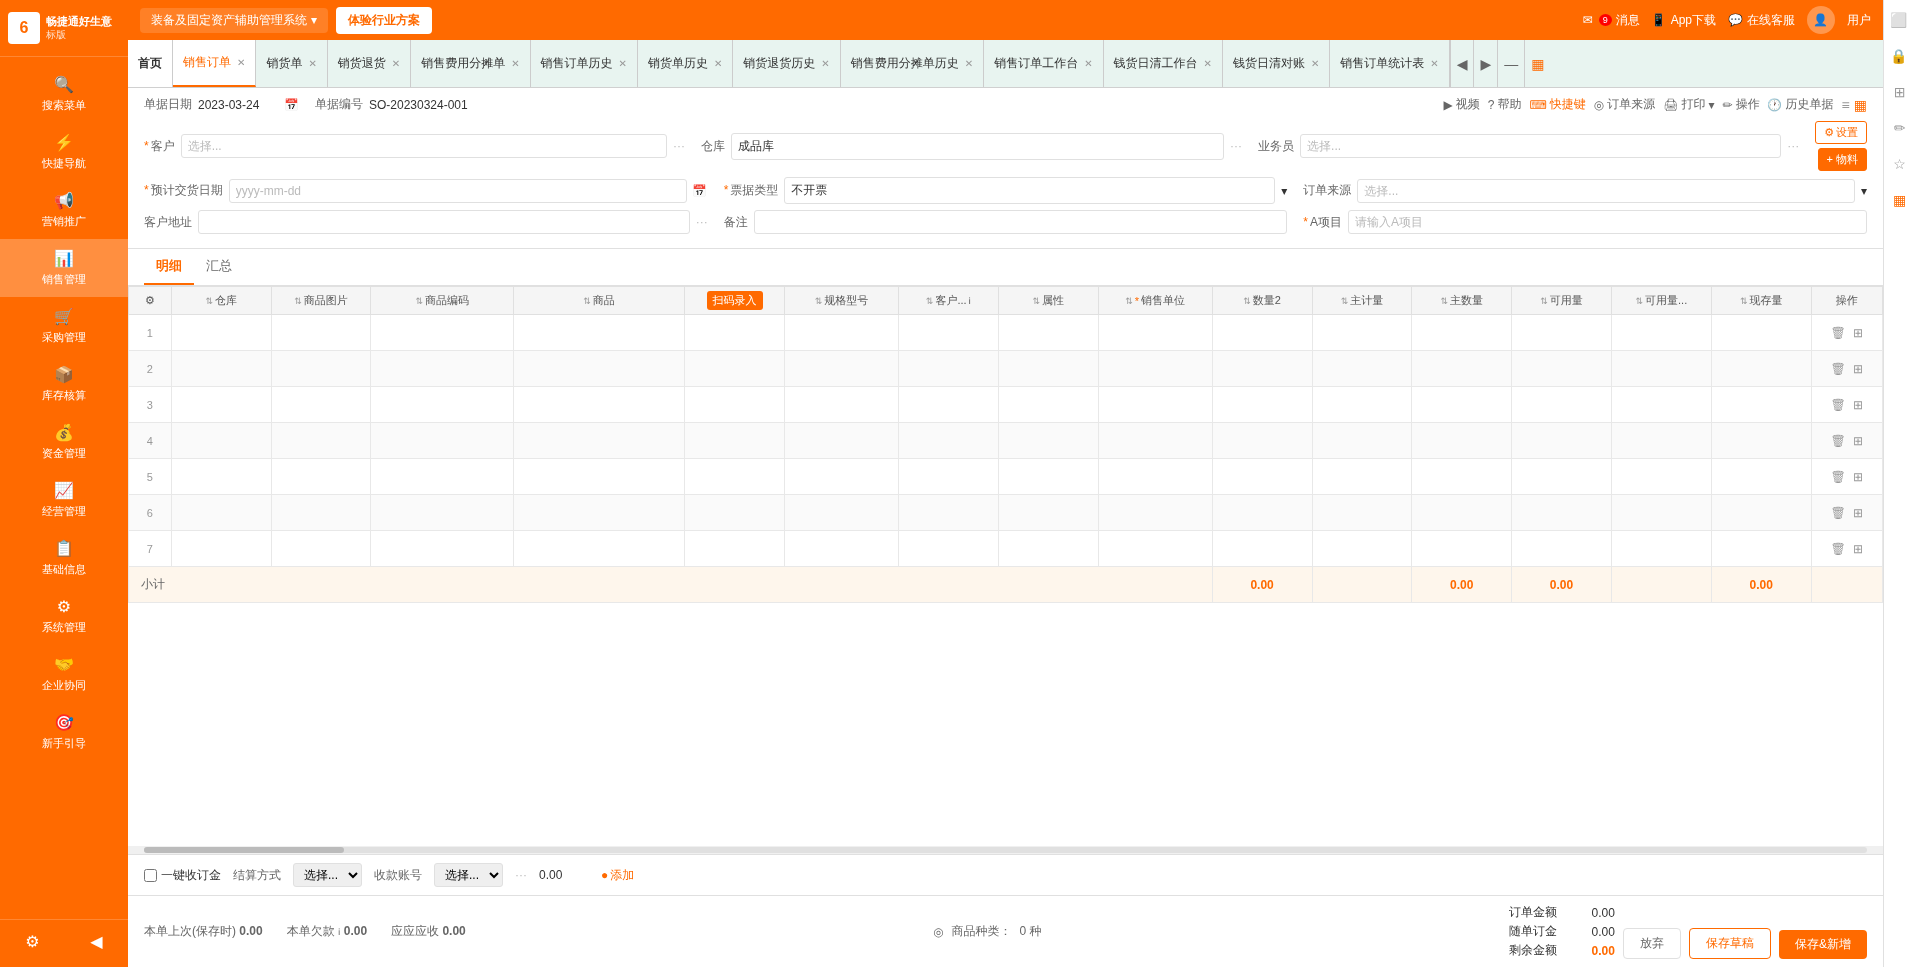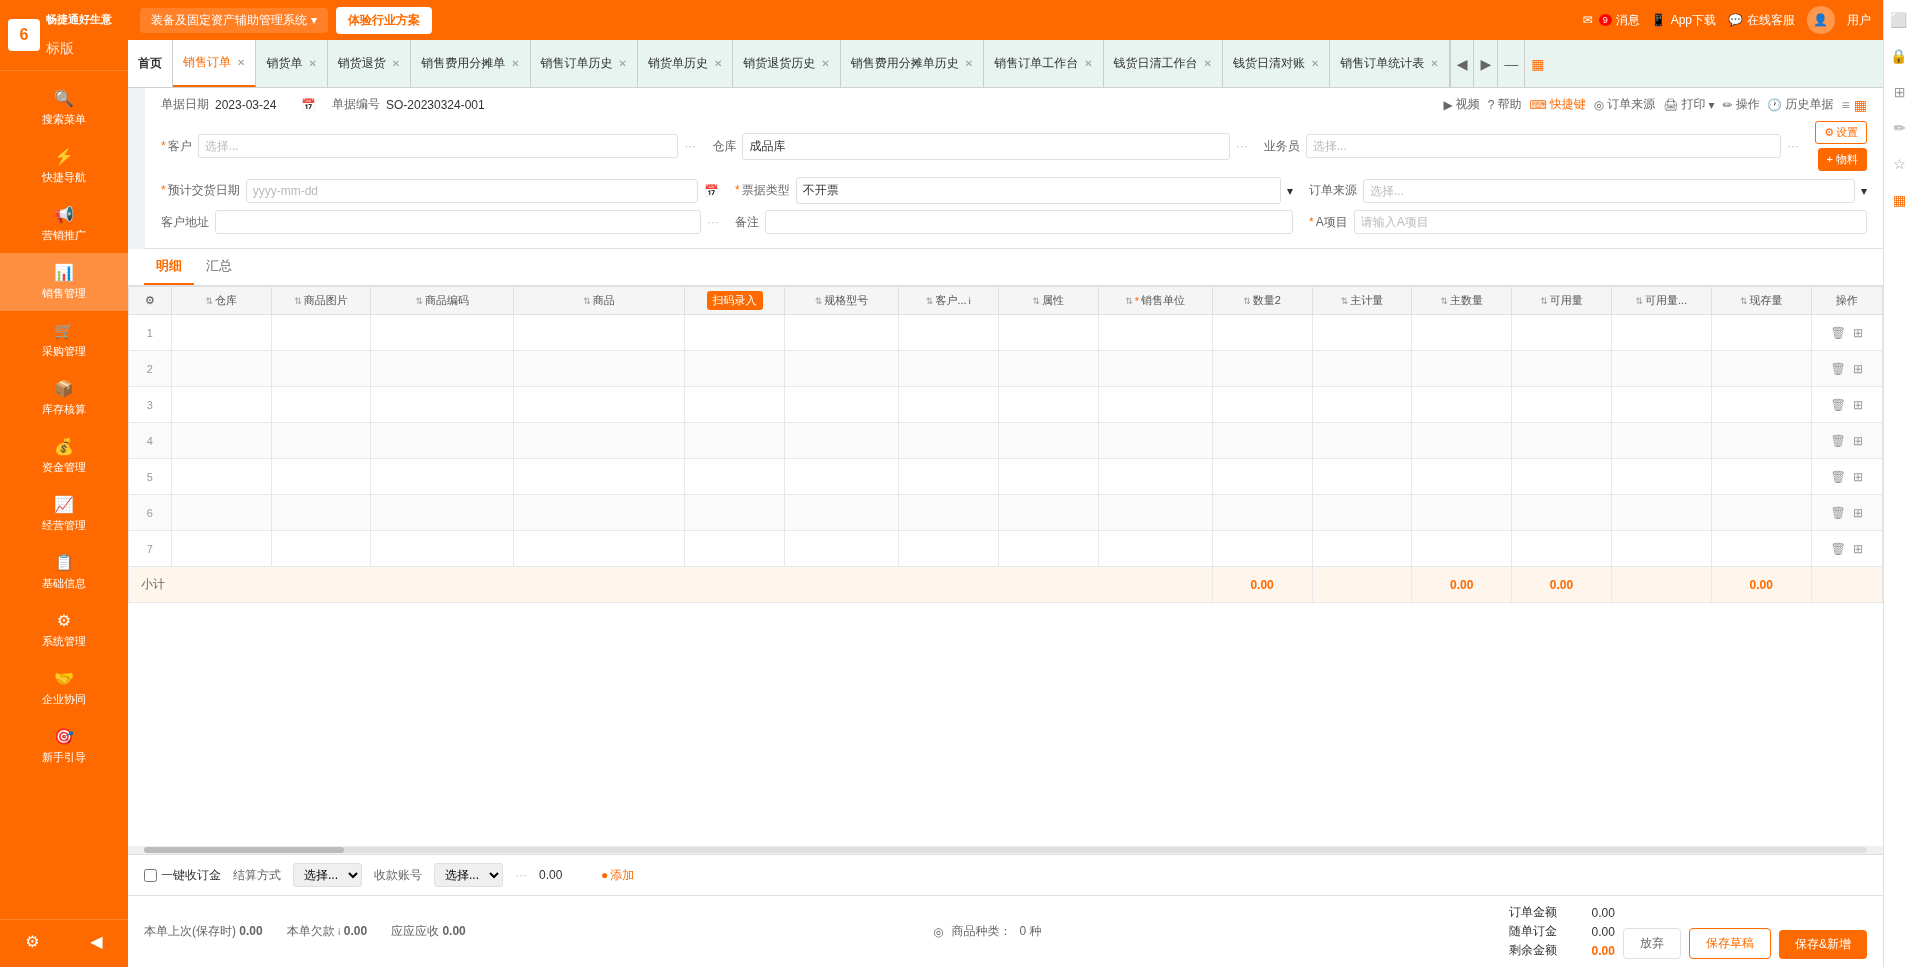--- a/index.html
+++ b/index.html
@@ -6,21 +6,21 @@
     body { font-family: 'Microsoft YaHei', Arial, sans-serif; font-size: 12px; background: #f0f2f5; color: #333; overflow: hidden; }
     
     
     .app-container { display: flex; height: 967px; width: 1915px; }
     
     
     .sidebar { width: 128px; background: #ff6a00; display: flex; flex-direction: column; align-items: center; padding-top: 0; flex-shrink: 0; }
     .sidebar-logo { width: 100%; background: #ff6a00; padding: 12px 8px; display: flex; align-items: center; gap: 6px; border-bottom: 1px solid rgba(255,255,255,0.2); }
     .sidebar-logo-icon { width: 32px; height: 32px; background: white; border-radius: 4px; display: flex; align-items: center; justify-content: center; font-size: 16px; color: #ff6a00; font-weight: bold; flex-shrink: 0; }
     .sidebar-logo-text { color: white; font-size: 11px; line-height: 1.3; font-weight: bold; }
-    .sidebar-logo-sub { color: rgba(255,255,255,0.8); font-size: 14px; margin-top: 14px; }
+    .sidebar-logo-sub { color: rgba(255,255,255,0.8); font-size: 10px; }
     .sidebar-nav { width: 100%; padding: 8px 0; flex: 1; overflow-y: auto; }
     .sidebar-item { width: 100%; display: flex; flex-direction: column; align-items: center; padding: 10px 4px; cursor: pointer; color: white; font-size: 11px; gap: 4px; transition: background 0.2s; }
     .sidebar-item.active { background: rgba(255,255,255,0.25); }
     .sidebar-item-icon { font-size: 16px; }
     .sidebar-bottom { width: 100%; padding: 8px 0; border-top: 1px solid rgba(255,255,255,0.2); display: flex; justify-content: space-around; padding-bottom: 12px; }
     .sidebar-bottom-btn { color: white; font-size: 16px; cursor: pointer; padding: 4px; }
     
     
     .main-content { flex: 1; display: flex; flex-direction: column; overflow: hidden; }
     
@@ -101,21 +101,21 @@
     
     
     .right-panels { width: 32px; background: white; border-left: 1px solid #e0e0e0; display: flex; flex-direction: column; align-items: center; padding: 8px 0; gap: 12px; flex-shrink: 0; }
     .right-panel-icon { width: 24px; height: 24px; display: flex; align-items: center; justify-content: center; cursor: pointer; color: #999; font-size: 14px; }
     
     
     .scroll-indicator { height: 8px; background: #f0f0f0; padding: 0 16px; flex-shrink: 0; position: relative; }
     .scroll-track { height: 6px; background: #e0e0e0; border-radius: 3px; margin-top: 1px; position: relative; }
     .scroll-thumb { height: 6px; width: 200px; background: #bbb; border-radius: 3px; position: absolute; left: 0; }
     
-    .form-section { position: relative; margin-left: 17px; }
+    .form-section { position: relative; }
     .right-action-btn { background: white; border: 1px solid #ff6a00; color: #ff6a00; border-radius: 3px; padding: 3px 8px; font-size: 11px; cursor: pointer; white-space: nowrap; display: flex; align-items: center; gap: 2px; }
     .right-action-btn.orange-bg { background: #ff6a00; color: white; }
   </style>
 </head>
 <body>
 
 <div class="app-container">
 
   <div class="sidebar">
     <div class="sidebar-logo">

